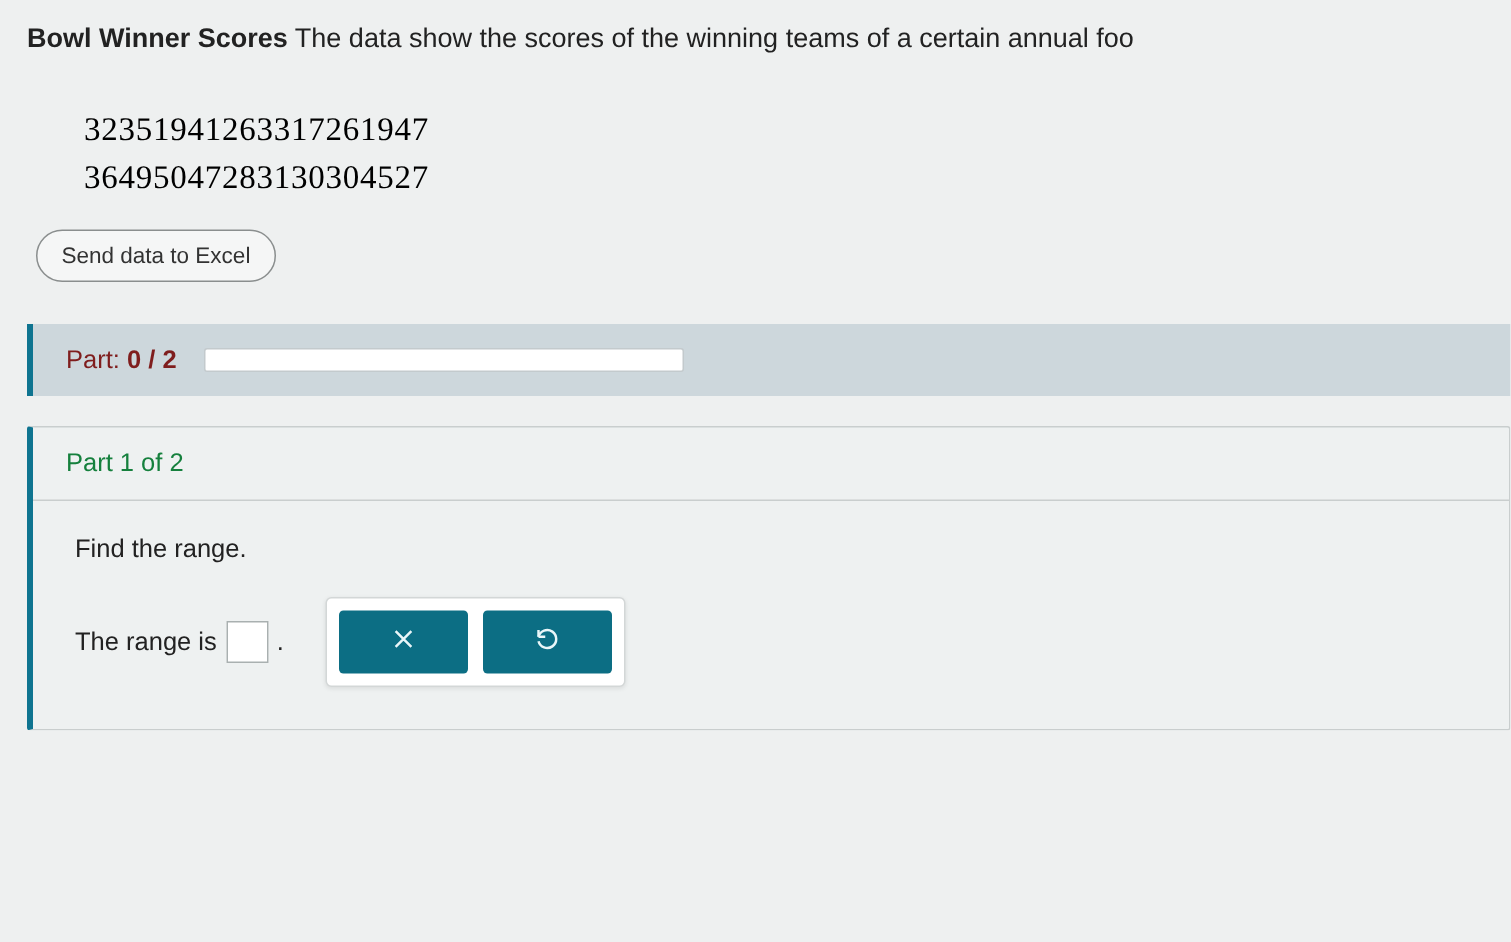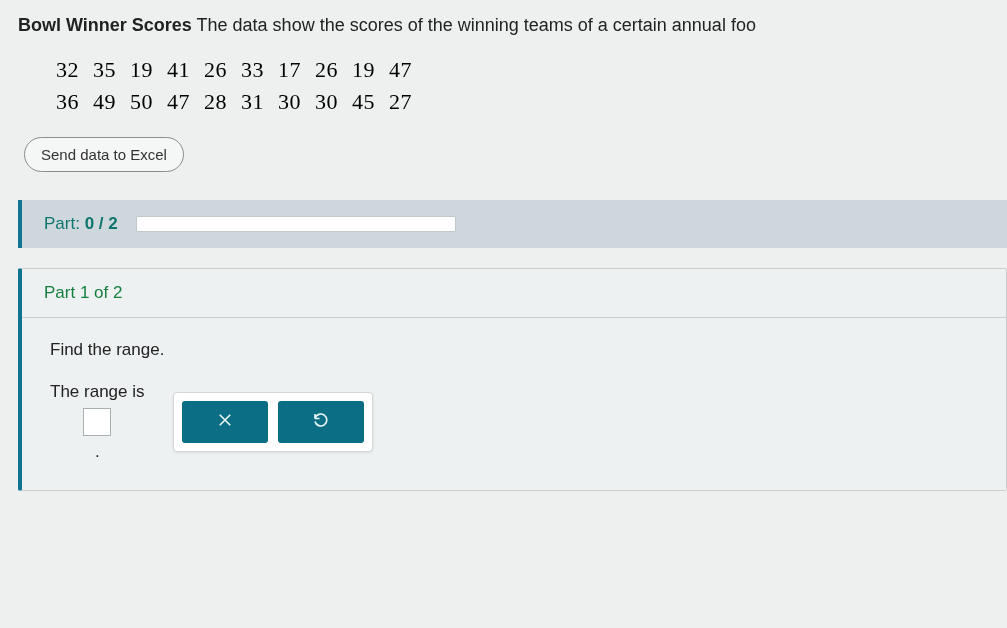--- a/index.html
+++ b/index.html
@@ -9,32 +9,32 @@
       color: #2a2a2a;
       width: 1007px;
       height: 628px;
       overflow: hidden;
       padding: 12px 0 0 18px;
     }
     .problem-statement {
       font-size: 18px;
       line-height: 1.5;
       color: #222;
-      margin-bottom: 18px;
+      margin-bottom: 34px;
     }
     .problem-title { font-weight: 700; }
     .data-block {
       font-family: "Times New Roman", Times, serif;
       font-size: 22px;
       color: #000;
       margin-left: 38px;
       margin-bottom: 22px;
       letter-spacing: 0.5px;
     }
-    .data-row { display: flex; gap: 14px; margin-bottom: 6px; }
+    .data-row { display: flex; margin-bottom: 6px; }
     .data-num { min-width: 22px; text-align: left; }
     .send-excel-btn {
       display: inline-block;
       border: 1px solid #8a8e8e;
       border-radius: 20px;
       background: #f5f6f6;
       color: #333;
       font-size: 15px;
       padding: 8px 16px;
       margin-left: 6px;
@@ -43,21 +43,21 @@
     }
     .part-header {
       background: #cdd7dc;
       padding: 14px 22px;
       border-left: 4px solid #0e7490;
       display: flex;
       align-items: center;
       gap: 18px;
       margin-bottom: 20px;
     }
-    .part-label { font-size: 17px; color: #0f766e; }
+    .part-label { font-size: 17px; color: #7f1d1d; }
     .part-label b { font-weight: 700; }
     .progress-bar {
       flex: 0 0 320px;
       height: 16px;
       background: #ffffff;
       border: 1px solid #c3cacd;
       border-radius: 2px;
       position: relative;
     }
     .card {
@@ -86,21 +86,20 @@
       display: flex;
       align-items: center;
       gap: 28px;
     }
     .answer-text {
       font-size: 17px;
       color: #222;
       display: flex;
       align-items: center;
       gap: 6px;
-      flex-direction: column;
     }
     .answer-input {
       width: 28px;
       height: 28px;
       border: 1px solid #a9b0b0;
       background: #fff;
       display: inline-block;
     }
     .btn-tray {
       display: flex;

